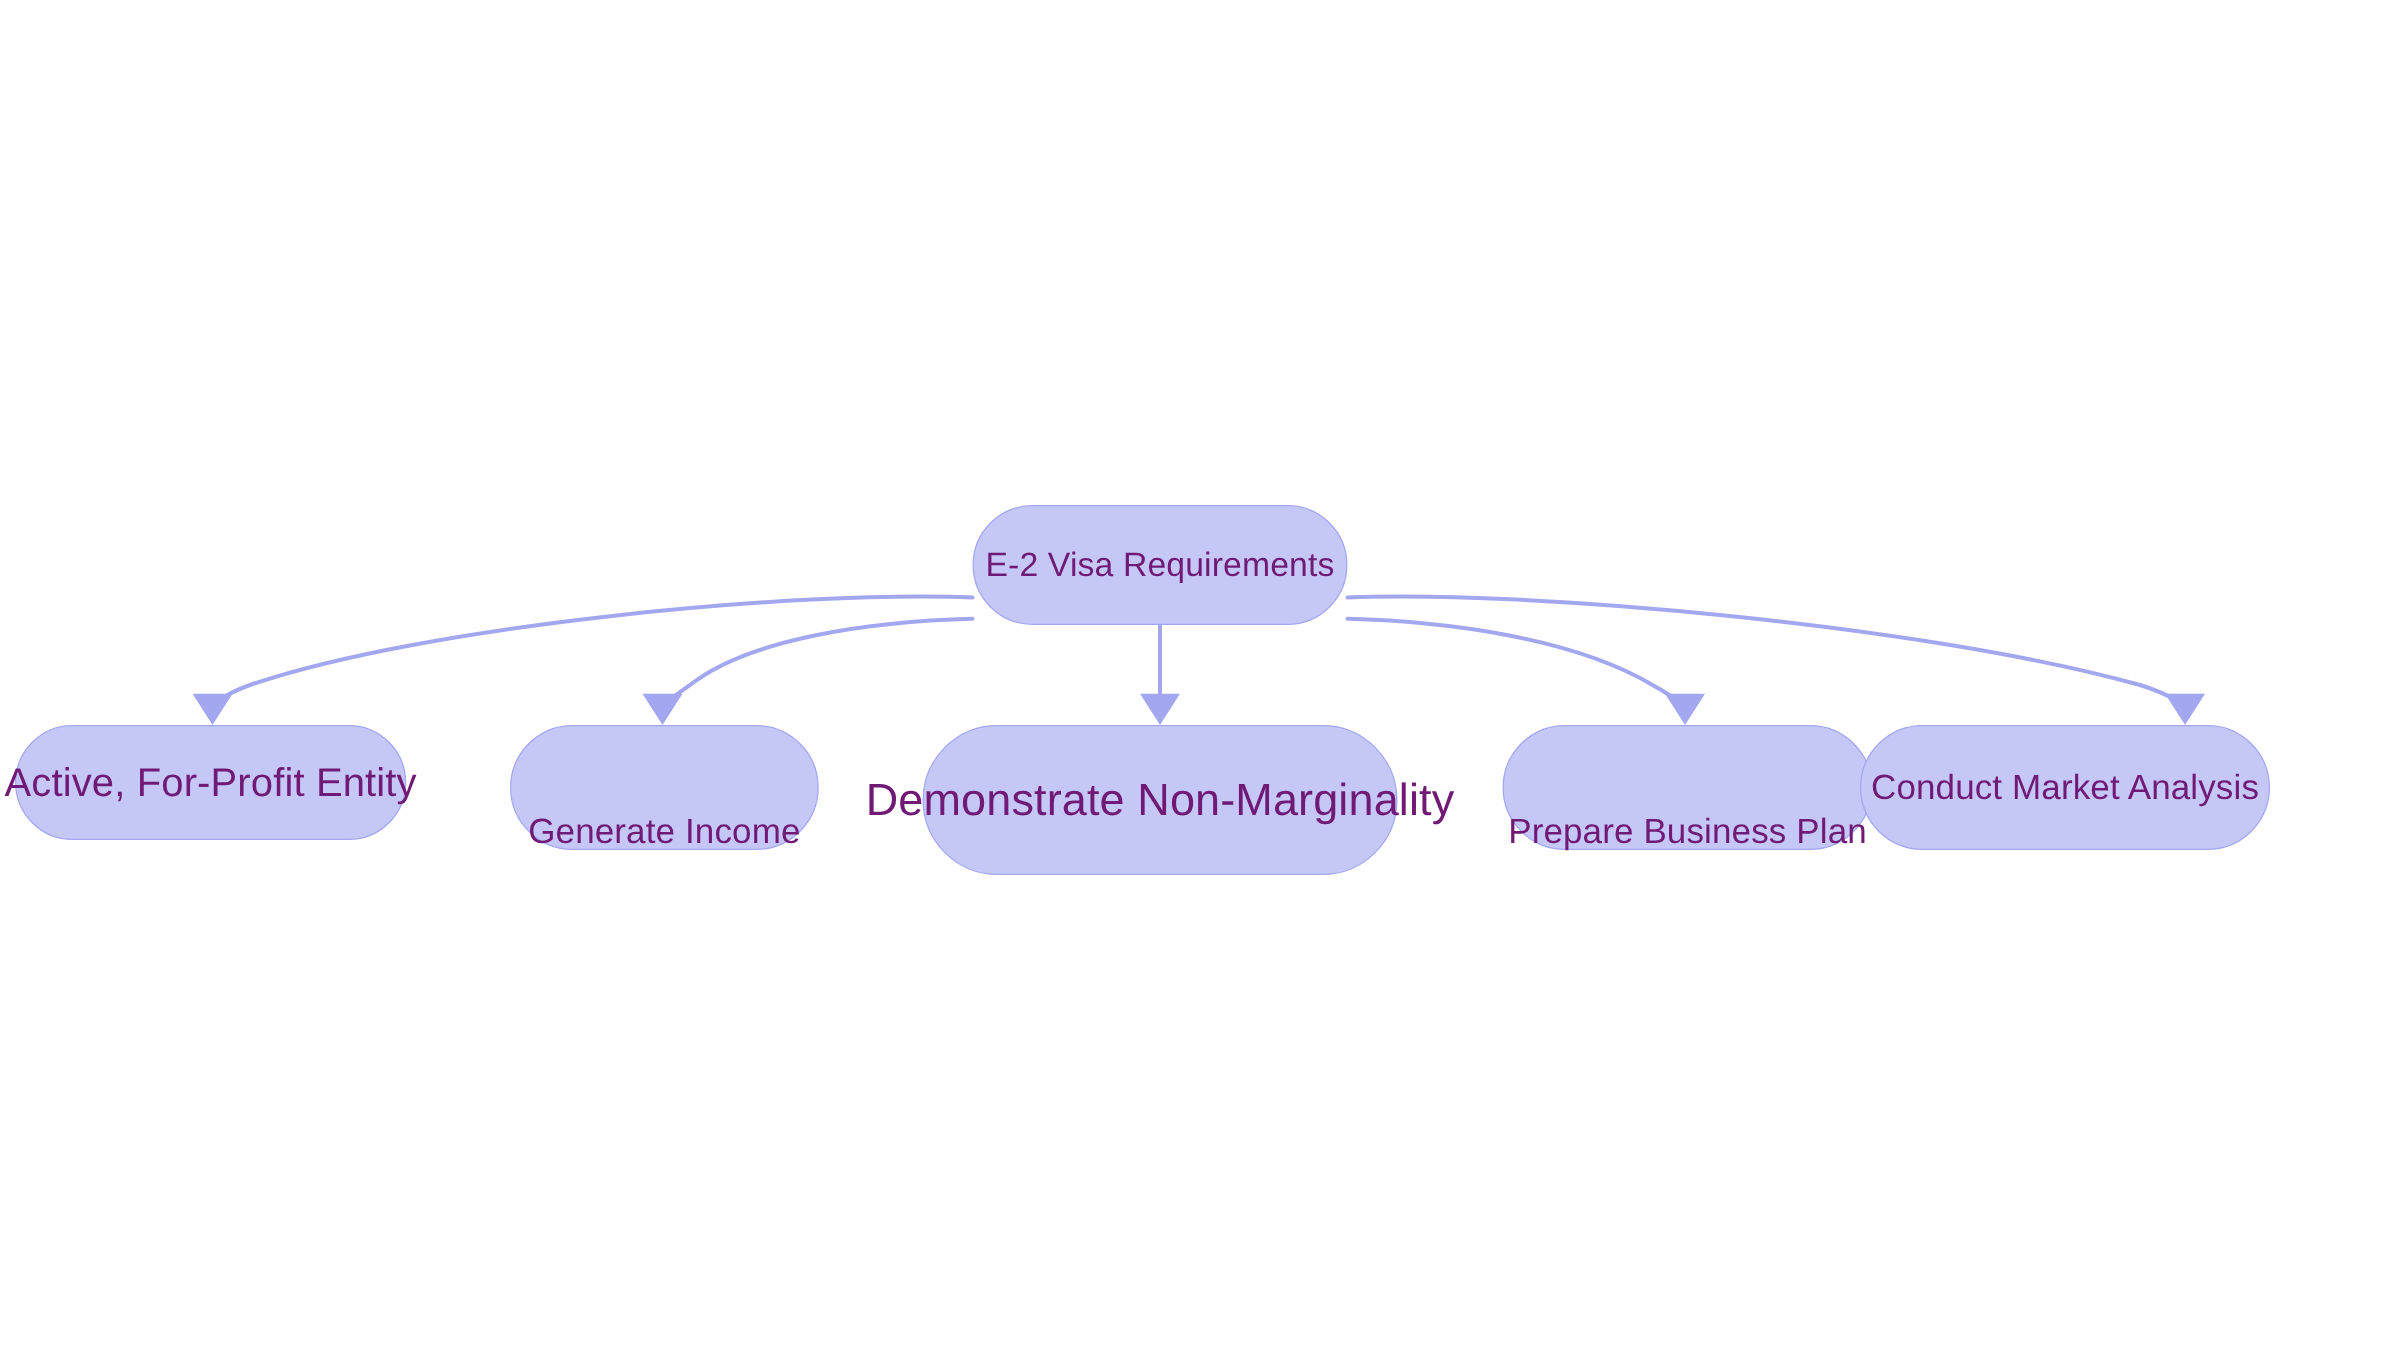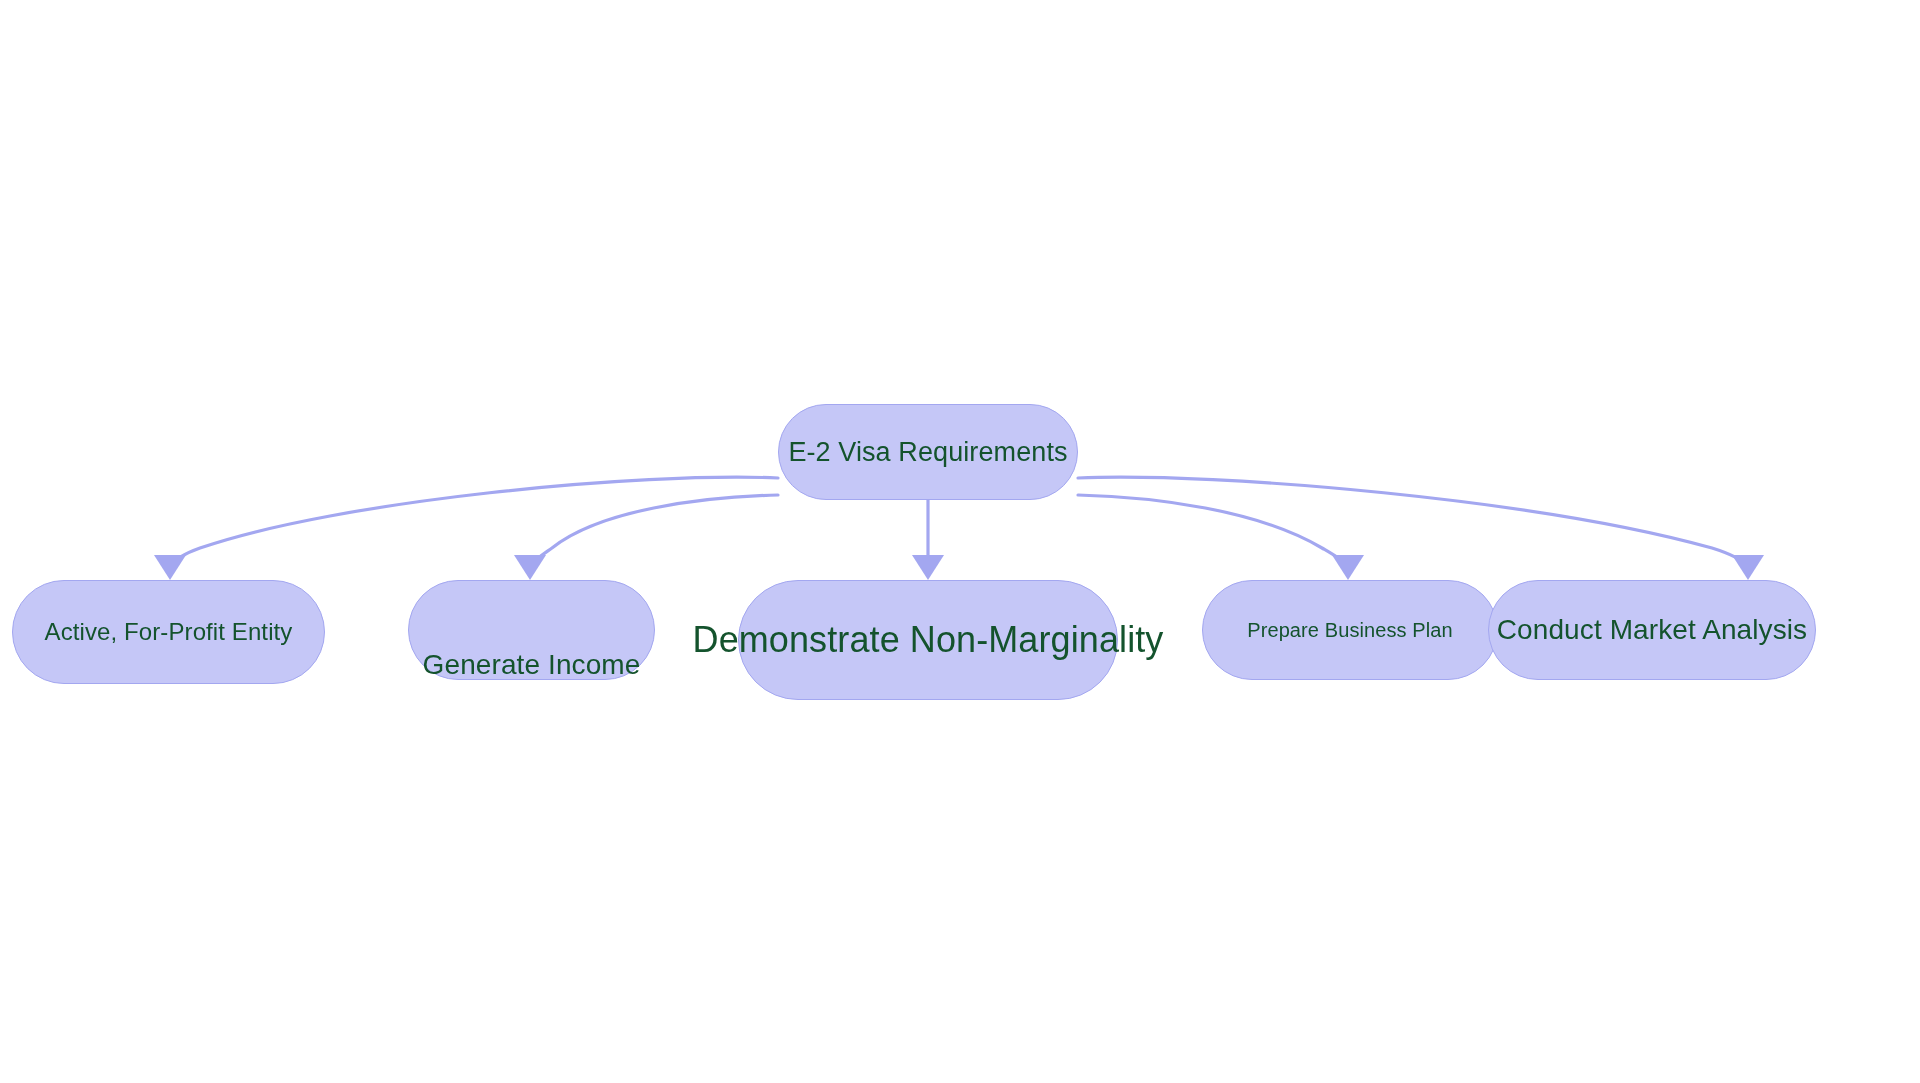--- a/index.html
+++ b/index.html
@@ -29,43 +29,43 @@
   }
   .flow-node {
     position: absolute;
     box-sizing: border-box;
     display: flex;
     align-items: center;
     justify-content: center;
     background: #c5c7f7;
     border: 1.6px solid #a3a7f0;
     border-radius: 999px;
-    color: #14532d;
+    color: #701a75;
     text-align: center;
     white-space: nowrap;
     user-select: none;
   }
   .flow-node .node-label {
     display: block;
     line-height: 1;
     letter-spacing: 0.1px;
   }
   #node-root {
     left: 778px;
     top: 404px;
     width: 300px;
     height: 96px;
     font-size: 27px;
   }
   #node-child-0 {
     left: 12px;
     top: 580px;
     width: 313px;
-    height: 104px;
-    font-size: 24px;
+    height: 92px;
+    font-size: 32px;
   }
   #node-child-1 {
     left: 408px;
     top: 580px;
     width: 247px;
     height: 100px;
     font-size: 28px;
     align-items: flex-end;
   }
   #node-child-2 {
@@ -73,21 +73,22 @@
     top: 580px;
     width: 380px;
     height: 120px;
     font-size: 36px;
   }
   #node-child-3 {
     left: 1202px;
     top: 580px;
     width: 296px;
     height: 100px;
-    font-size: 20px;
+    font-size: 28px;
+    align-items: flex-end;
   }
   #node-child-4 {
     left: 1488px;
     top: 580px;
     width: 328px;
     height: 100px;
     font-size: 28px;
   }
 </style>
 </head>

